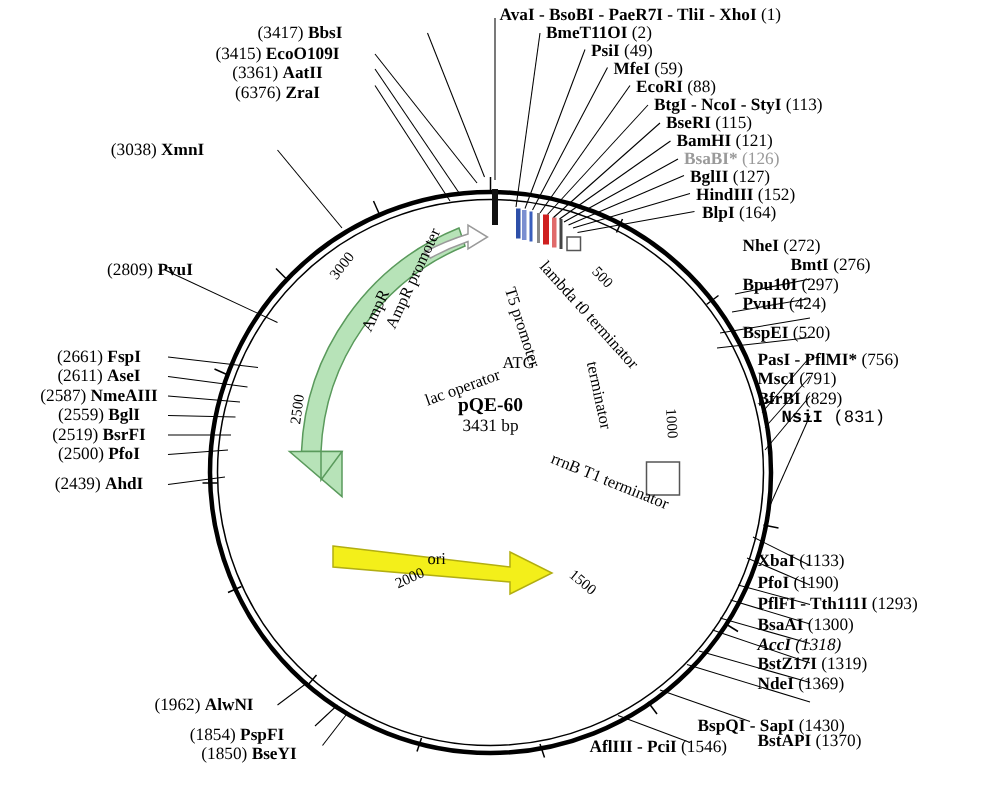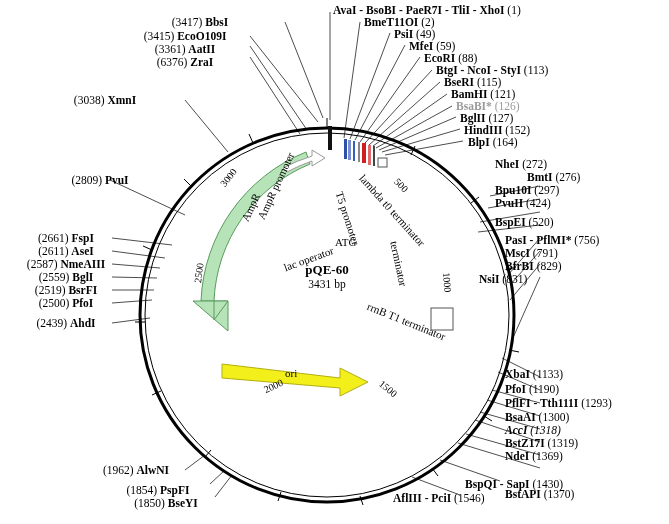--- a/index.html
+++ b/index.html
@@ -246,21 +246,21 @@
     <span class="num">(756)</span>
   </div>
   <div class="lbl l" style="left:505px;top:247px;">
     <span class="site">MscI</span>
     <span class="num">(791)</span>
   </div>
   <div class="lbl l" style="left:505px;top:260px;">
     <span class="site">BfrBI</span>
     <span class="num">(829)</span>
   </div>
-  <div class="lbl l" style="left:479px;top:273px;">
+  <div class="lbl l" style="left:521px;top:273px;font-family:Liberation Mono, monospace;">
     <span class="site">NsiI</span>
     <span class="num">(831)</span>
   </div>
 
   <div class="lbl l" style="left:505px;top:368px;">
     <span class="site">XbaI</span>
     <span class="num">(1133)</span>
   </div>
   <div class="lbl l" style="left:505px;top:383px;">
     <span class="site">PfoI</span>

